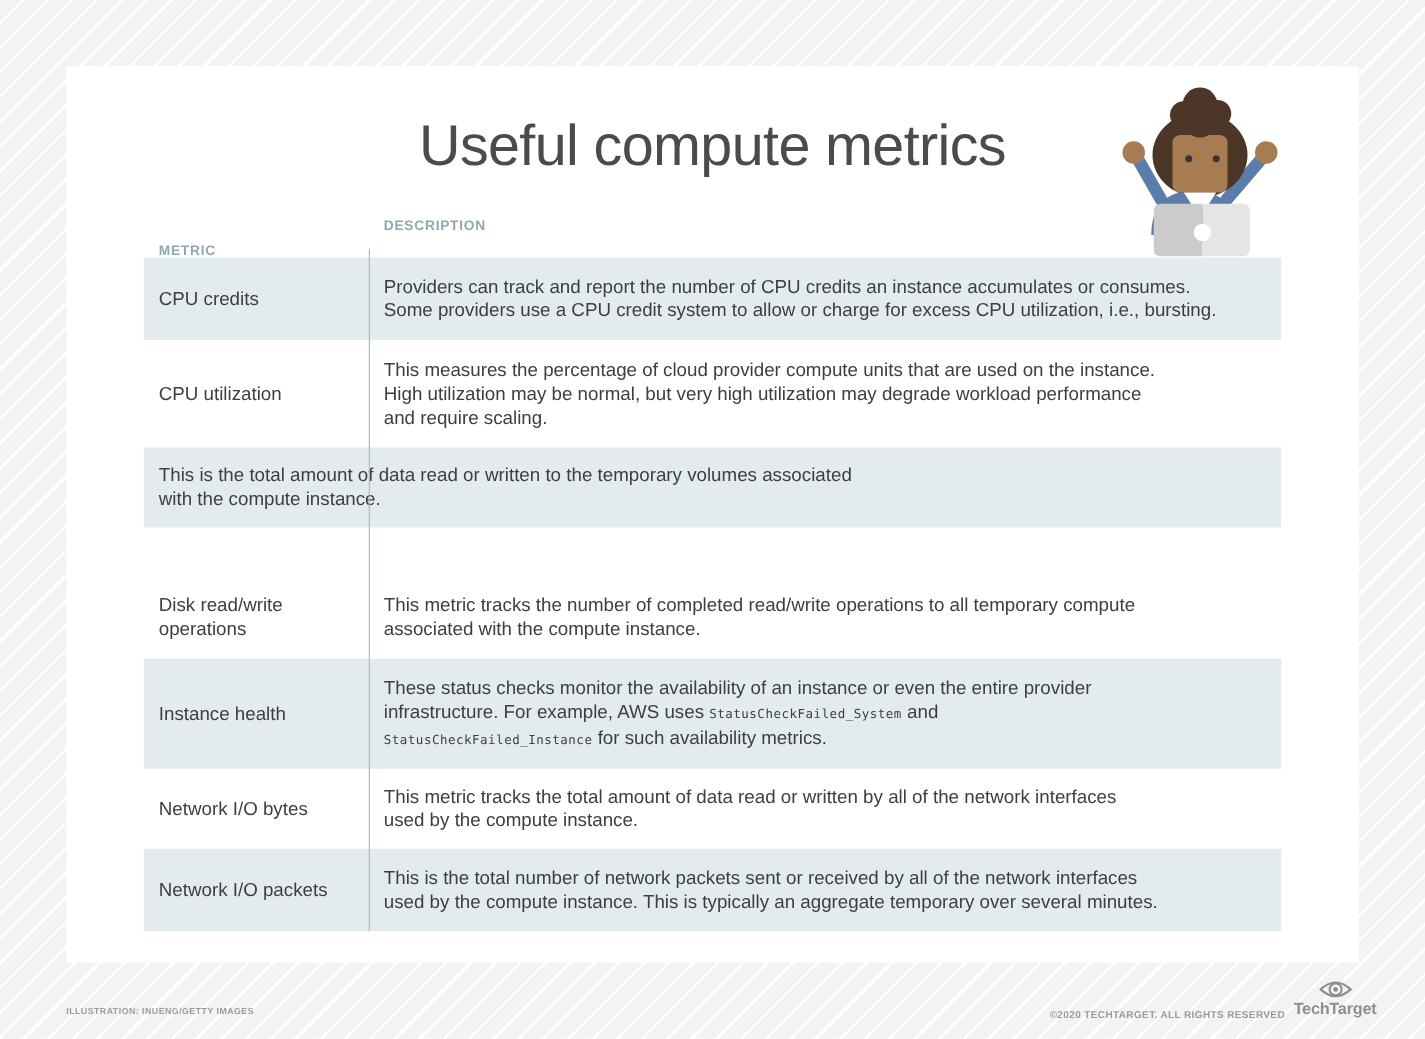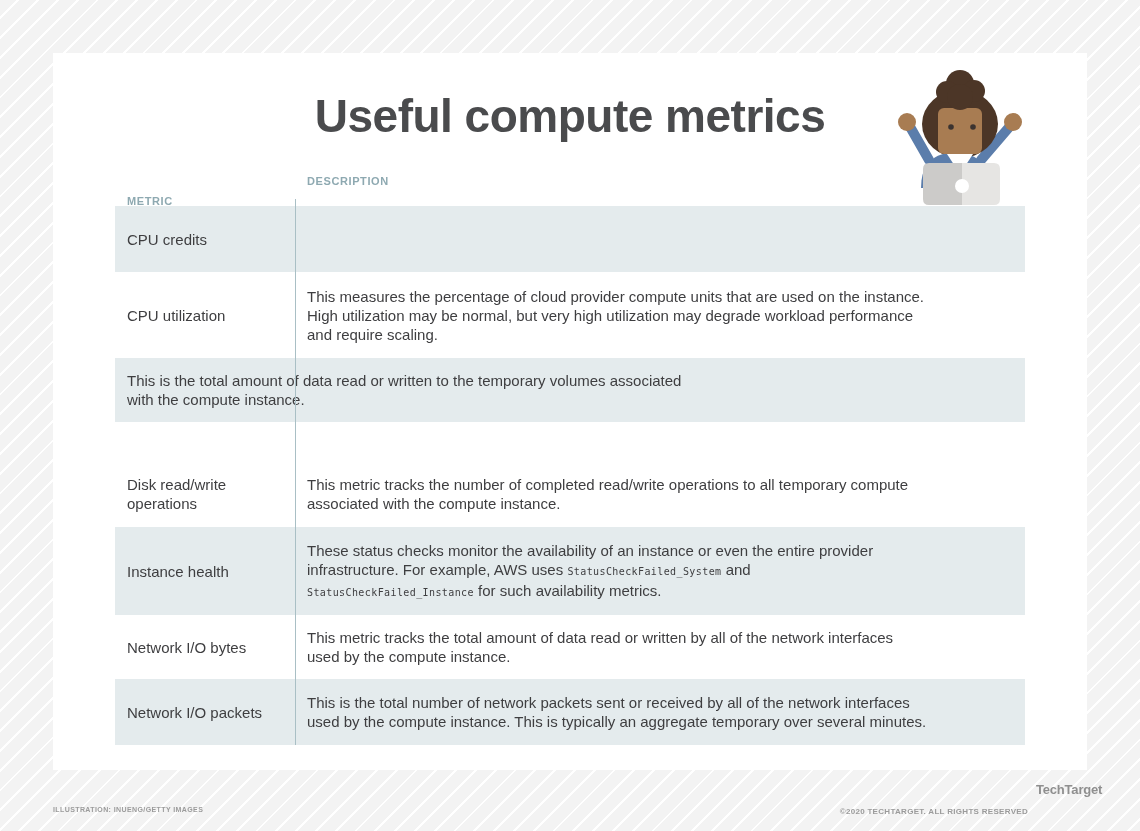--- a/index.html
+++ b/index.html
@@ -7,21 +7,21 @@
     width:1140px;height:831px;position:relative;overflow:hidden;
     font-family:"Liberation Sans",sans-serif;
     background:repeating-linear-gradient(135deg, var(--stripe-bg,#f3f3f3) 0px, var(--stripe-bg,#f3f3f3) 12px, var(--stripe-line,#ffffff) 12px, var(--stripe-line,#ffffff) 14px);
   }
   .card{
     position:absolute;left:53px;top:53px;width:1034px;height:717px;
     background:var(--card-bg,#ffffff);
   }
   .title{
     position:absolute;top:36px;left:0;width:100%;margin:0;
-    text-align:center;font-size:46px;font-weight:700;letter-spacing:-0.5px;
+    text-align:center;font-size:46px;font-weight:400;letter-spacing:-0.5px;
     color:var(--title-text,#4a4b4d);
   }
   .table{position:absolute;left:62px;top:122px;width:910px;}
   .thead{display:flex;height:31px;align-items:flex-start;}
   .th{font-size:11px;font-weight:700;letter-spacing:0.6px;color:var(--header-text,#8ea9b1);padding-left:12px;box-sizing:border-box;}
   .th-metric{width:180px;flex:none;margin-top:20px;}
   .th-desc{flex:1;}
   .tbody{position:relative;}
   .col-divider{position:absolute;left:180px;top:-7px;bottom:0;width:1px;background:var(--divider,#a9bfc5);}
   .row{display:flex;}
@@ -31,21 +31,21 @@
     width:180px;flex:none;display:flex;align-items:center;
     padding:8px 18px 8px 12px;font-size:15px;line-height:19px;color:var(--body-text,#3a3a3c);
   }
   .desc-cell{flex:1;display:flex;align-items:center;padding:8px 16px 8px 12px;}
   .desc-text{font-size:15px;line-height:19px;color:var(--body-text,#3e3e40);}
   .mono{font-family:"DejaVu Sans Mono",monospace;font-size:10px;letter-spacing:0.4px;}
   .illustration{position:absolute;left:832px;top:13px;width:140px;height:140px;}
   .footer{position:absolute;left:0;top:780px;width:1140px;height:51px;}
   .credit{position:absolute;left:53px;top:26px;font-size:7px;font-weight:700;letter-spacing:0.4px;color:var(--footer-text,#9b9b9b);}
   .copyright{position:absolute;right:112px;top:27px;font-size:8px;font-weight:700;letter-spacing:0.3px;color:var(--footer-text,#9b9b9b);}
-  .logo{position:absolute;right:40px;top:3px;width:64px;display:flex;}
+  .logo{position:absolute;right:40px;top:3px;width:64px;display:flex;flex-direction:column;align-items:center;}
   .logo-text{font-size:13px;font-weight:700;color:var(--logo-gray,#8f8f8f);letter-spacing:-0.2px;margin-top:-1px;}
 </style>
 </head>
 <body style="--card-bg: #ffffff; --stripe-bg: #f3f3f3; --stripe-line: #ffffff; --title-text: #4a4b4d; --header-text: #8ea9b1; --row-shaded-bg: #e4ebed; --divider: #a9bfc5; --body-text: #3e3e40; --footer-text: #9b9b9b; --logo-gray: #8f8f8f; --illo-blue: #5b7dab; --illo-skin: #a87c52; --illo-hair: #4c3627; --illo-pink: #e56e8b; --laptop-dark: #cccbc9; --laptop-light: #e6e5e3;">
 
 <div class="card">
 
   <h1 class="title">Useful compute metrics</h1>
 
   <svg class="illustration" viewBox="0 0 140 140" xmlns="http://www.w3.org/2000/svg">
@@ -79,20 +79,23 @@
 
   <div class="table">
     <div class="thead">
       <div class="th th-metric">METRIC</div>
       <div class="th th-desc">DESCRIPTION</div>
     </div>
     <div class="tbody">
       <div class="col-divider"></div>
     <div class="row shaded" style="min-height: 66px;">
           <div class="cell metric-cell">CPU credits</div>
+          <div class="cell desc-cell">
+            <div class="desc-text"><span>Providers can track and report the number of CPU credits an instance accumulates or consumes.</span><br><span>Some providers use a CPU credit system to allow or charge for excess CPU utilization, i.e., bursting.</span></div>
+          </div>
         </div>
         <div class="row" style="min-height: 86px;">
           <div class="cell metric-cell">CPU utilization</div>
           <div class="cell desc-cell">
             <div class="desc-text"><span>This measures the percentage of cloud provider compute units that are used on the instance.</span><br><span>High utilization may be normal, but very high utilization may degrade workload performance</span><br><span>and require scaling.</span></div>
           </div>
         </div>
         <div class="row shaded" style="min-height: 64px;">
           <div class="cell desc-cell">
             <div class="desc-text"><span>This is the total amount of data read or written to the temporary volumes associated</span><br><span>with the compute instance.</span></div>

